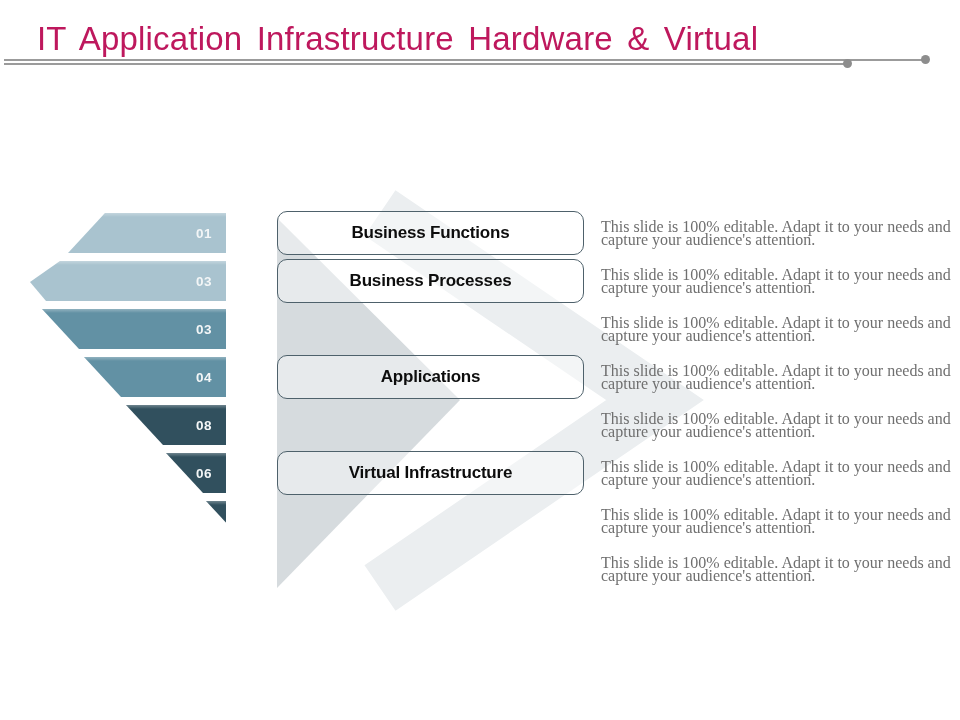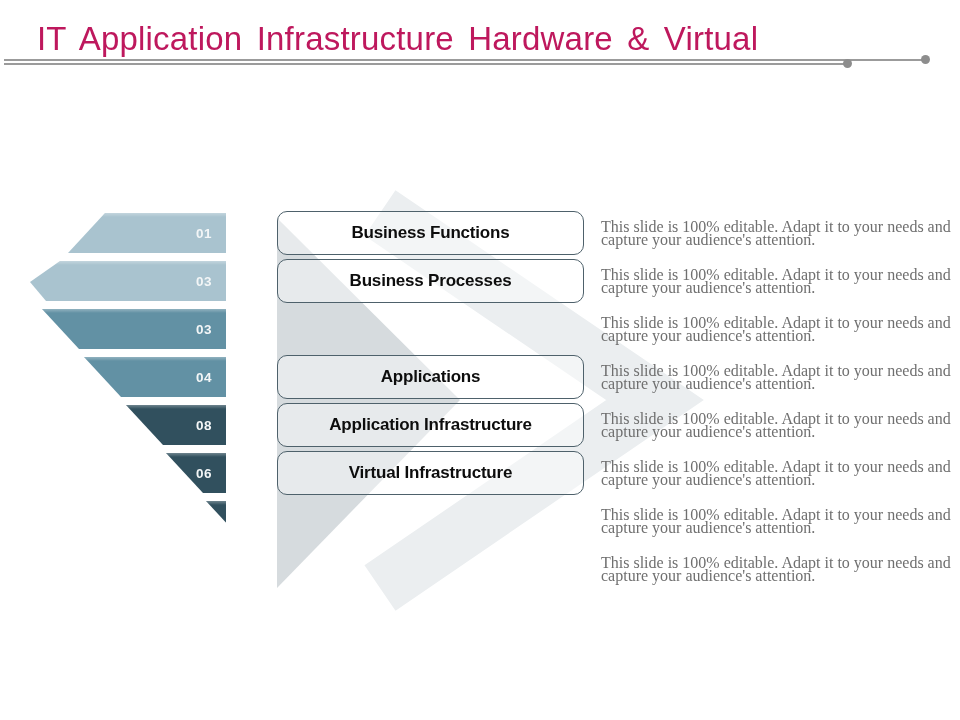--- a/index.html
+++ b/index.html
@@ -116,23 +116,20 @@
     <div class="desc">
       <div>This slide is 100% editable. Adapt it to your needs and</div>
       <div>capture your audience's attention.</div>
     </div>
   </div>
 
   <div class="row p5">
     <div class="band b-dark r5">
       <span class="num">08</span>
     </div>
-    <div class="box">
-      <span class="label">Application Infrastructure</span>
-    </div>
     <div class="desc">
       <div>This slide is 100% editable. Adapt it to your needs and</div>
       <div>capture your audience's attention.</div>
     </div>
   </div>
 
   <div class="row p6">
     <div class="band b-dark r6">
       <span class="num">06</span>
     </div>

